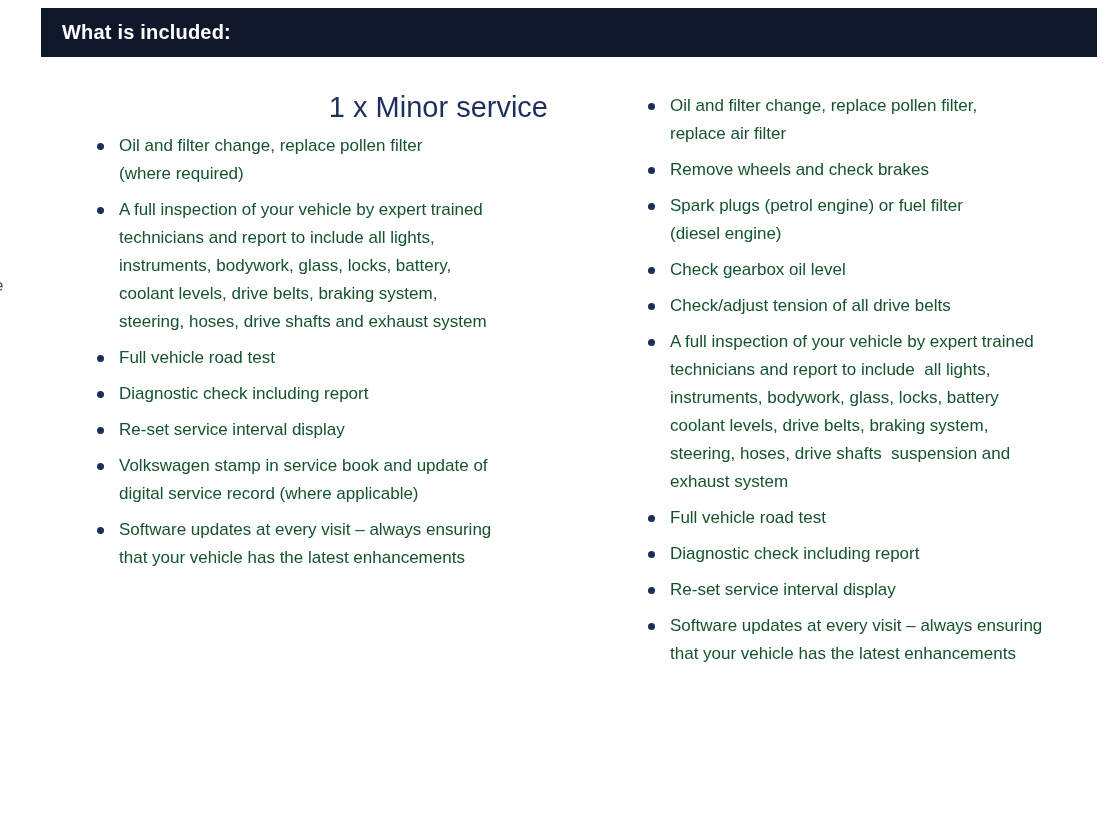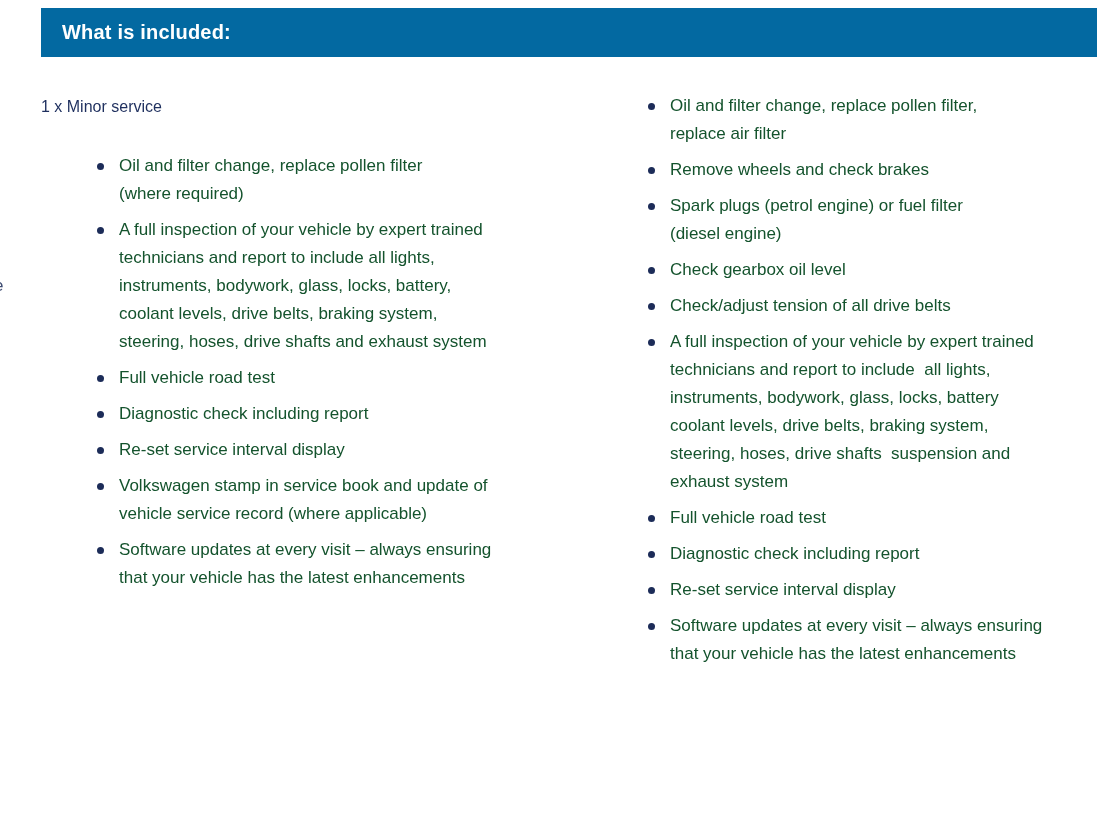--- a/index.html
+++ b/index.html
@@ -11,46 +11,47 @@
     background: #ffffff;
     font-family: "Liberation Sans", "DejaVu Sans", sans-serif;
   }
 
   .header-bar {
     position: absolute;
     left: 41px;
     top: 8px;
     width: 1056px;
     height: 49px;
-    background: #0369a1;
+    background: #0f172a;
     display: flex;
     align-items: center;
   }
   .header-bar .header-title {
     color: #ffffff;
     font-size: 20px;
     font-weight: bold;
     padding-left: 21px;
     letter-spacing: 0.2px;
   }
 
   .column {
     position: absolute;
     top: 92px;
     width: 507px;
   }
   .column.left  { left: 41px; }
   .column.right { left: 592px; }
 
   .column h2 {
-    margin: 0 0 30px 0;
-    font-size: 16px;
+    margin: 0 0 10px 0;
+    font-size: 29px;
     font-weight: 400;
     line-height: 30px;
     color: #1e2f5e;
+    text-align: right;
   }
 
   .service-list {
     list-style: none;
     margin: 0;
     padding: 0;
   }
   .service-list li {
     position: relative;
     padding-left: 78px;
@@ -95,21 +96,21 @@
 (where required)</li>
       <li>A full inspection of your vehicle by expert trained
 technicians and report to include all lights,
 instruments, bodywork, glass, locks, battery,
 coolant levels, drive belts, braking system,
 steering, hoses, drive shafts and exhaust system</li>
       <li>Full vehicle road test</li>
       <li>Diagnostic check including report</li>
       <li>Re-set service interval display</li>
       <li>Volkswagen stamp in service book and update of
-vehicle service record (where applicable)</li>
+digital service record (where applicable)</li>
       <li>Software updates at every visit – always ensuring
 that your vehicle has the latest enhancements</li>
     </ul>
 </div>
 
 <div class="column right">
   <ul class="service-list">
 
   <li>Oil and filter change, replace pollen filter,
 replace air filter</li>

